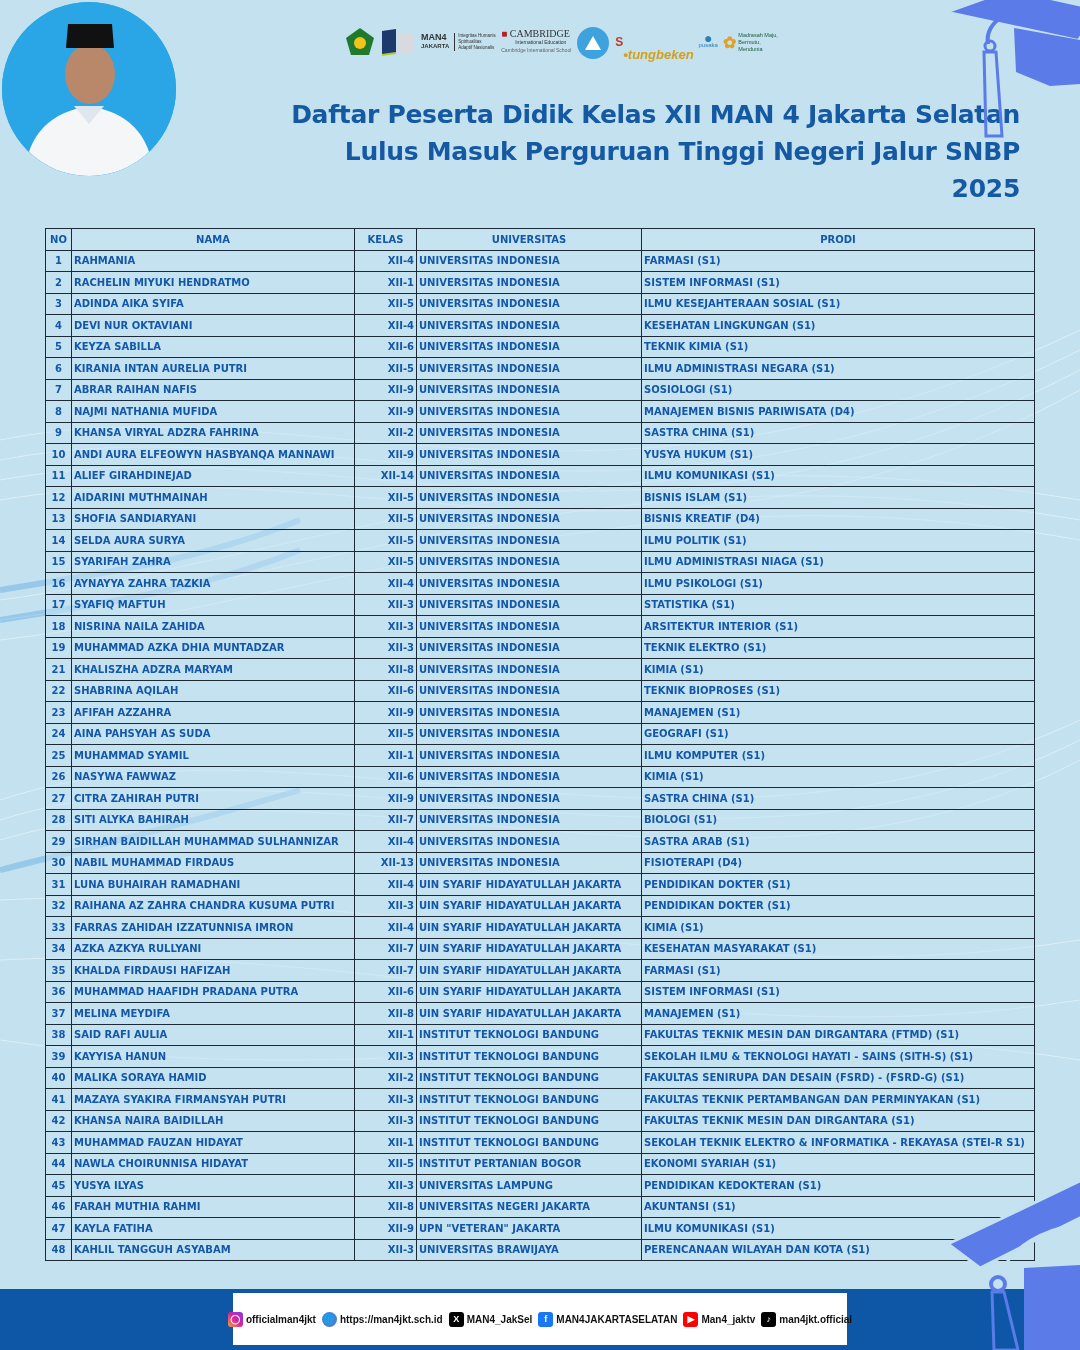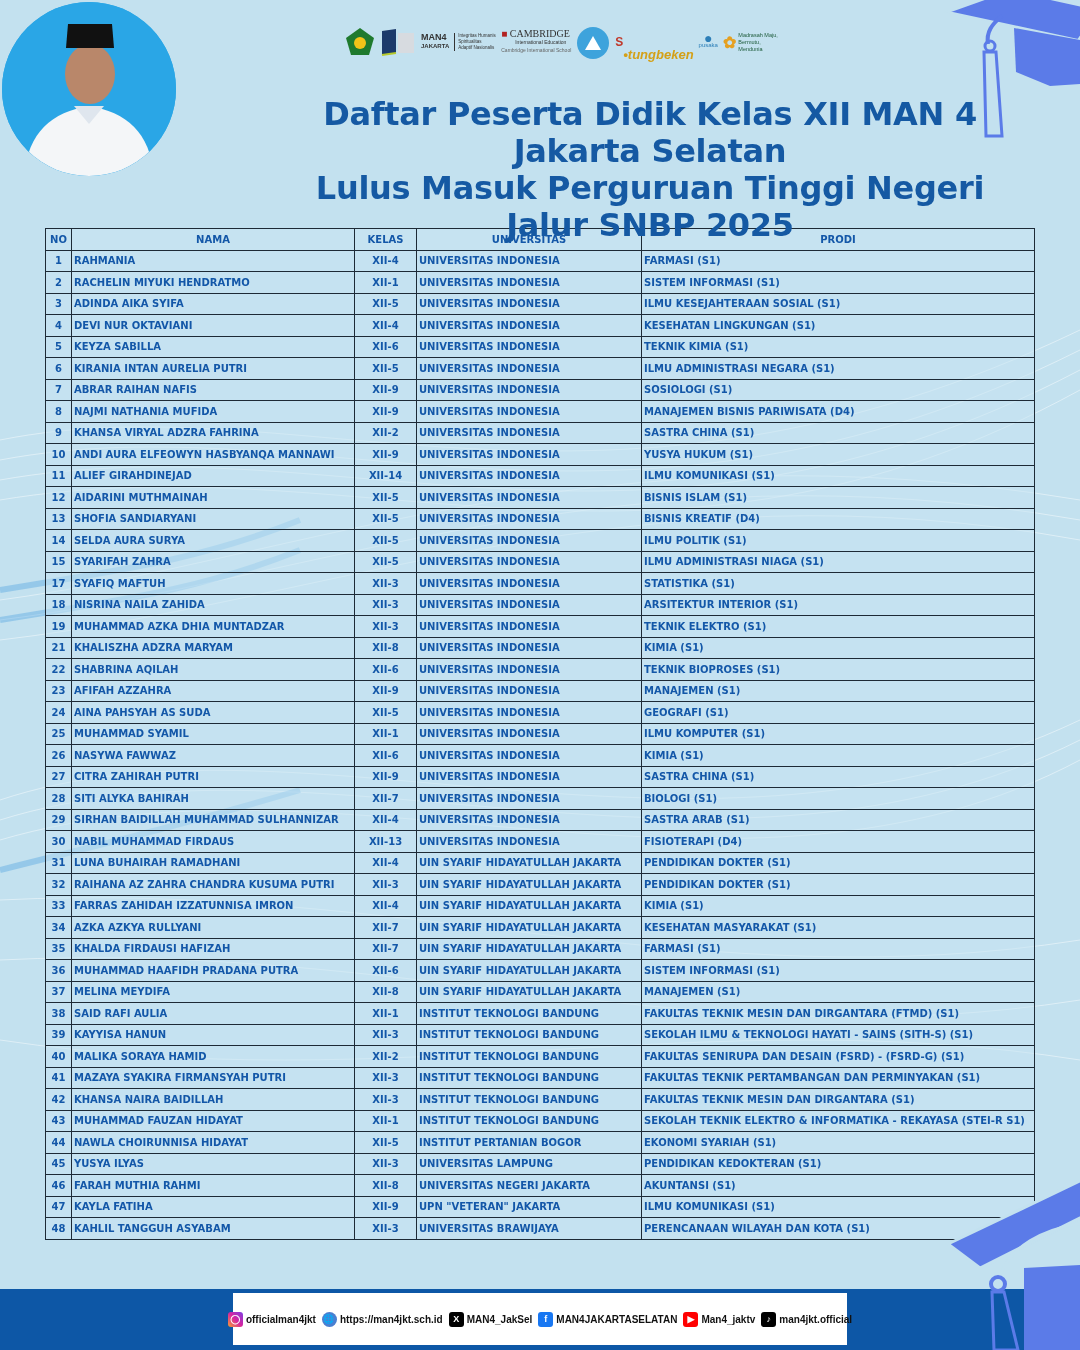--- a/index.html
+++ b/index.html
@@ -16,41 +16,41 @@
   .avatar {
     position: absolute; left: 2px; top: 2px; width: 174px; height: 174px;
     border-radius: 50%; background: #2aa6e6; overflow: hidden; z-index: 2;
   }
   .logos {
     position: absolute; left: 345px; top: 20px; height: 44px; width: 500px;
     display: flex; align-items: center; gap: 5px; z-index: 2;
   }
   .logo { display: flex; align-items: center; font-family: "Liberation Sans", sans-serif; color: #333; }
   .title {
-    position: absolute; left: 280px; top: 96px; width: 740px; text-align: center;
+    position: absolute; left: 280px; top: 96px; width: 740px; text-align: right;
     color: #1559a3; font-family: "DejaVu Sans", sans-serif; font-weight: bold;
-    font-size: 32px; line-height: 37px; z-index: 2; letter-spacing: -0.3px;
+    font-size: 25px; line-height: 37px; z-index: 2; letter-spacing: -0.3px;
   }
   .cap-top { position: absolute; right: 0; top: 0; z-index: 3; }
   .cap-bottom { position: absolute; right: 0; top: 1168px; z-index: 3; }
   table.roster {
     position: absolute; left: 45px; top: 228px; width: 990px;
     border-collapse: collapse; z-index: 1;
     font-family: "DejaVu Sans", sans-serif; font-weight: bold;
     font-size: 10px; color: #1357a8;
   }
   table.roster th, table.roster td {
     border: 1.3px solid #1d2a36; height: 21.5px; padding: 0 2px;
     white-space: nowrap; overflow: hidden;
   }
   table.roster th { text-align: center; font-size: 10px; background: rgba(200,228,242,0.6); }
   table.roster td { background: rgba(198,228,242,0.55); }
   td.no { text-align: center; width: 26px; }
   td.nama { width: 283px; }
-  td.kelas { text-align: center; width: 62px; }
+  td.kelas { text-align: right; width: 62px; }
   td.univ { width: 225px; }
   .footer {
     position: absolute; left: 0; top: 1289px; width: 1080px; height: 61px;
     background: #0d57a6; z-index: 2;
   }
   .footer-inner {
     position: absolute; left: 233px; top: 4px; width: 614px; height: 52px;
     background: #ffffff; display: flex; align-items: center; justify-content: center; gap: 6px;
     font-family: "Liberation Sans", sans-serif; font-weight: bold; font-size: 10px; color: #111;
   }
@@ -257,20 +257,27 @@
         <td class="kelas">XII-5</td>
         <td class="univ">UNIVERSITAS INDONESIA</td>
         <td class="prodi">ILMU POLITIK (S1)</td>
       </tr>
       <tr>
         <td class="no">15</td>
         <td class="nama">SYARIFAH ZAHRA</td>
         <td class="kelas">XII-5</td>
         <td class="univ">UNIVERSITAS INDONESIA</td>
         <td class="prodi">ILMU ADMINISTRASI NIAGA (S1)</td>
+      </tr>
+      <tr>
+        <td class="no">16</td>
+        <td class="nama">AYNAYYA ZAHRA TAZKIA</td>
+        <td class="kelas">XII-4</td>
+        <td class="univ">UNIVERSITAS INDONESIA</td>
+        <td class="prodi">ILMU PSIKOLOGI (S1)</td>
       </tr>
       <tr>
         <td class="no">17</td>
         <td class="nama">SYAFIQ MAFTUH</td>
         <td class="kelas">XII-3</td>
         <td class="univ">UNIVERSITAS INDONESIA</td>
         <td class="prodi">STATISTIKA (S1)</td>
       </tr>
       <tr>
         <td class="no">18</td>

